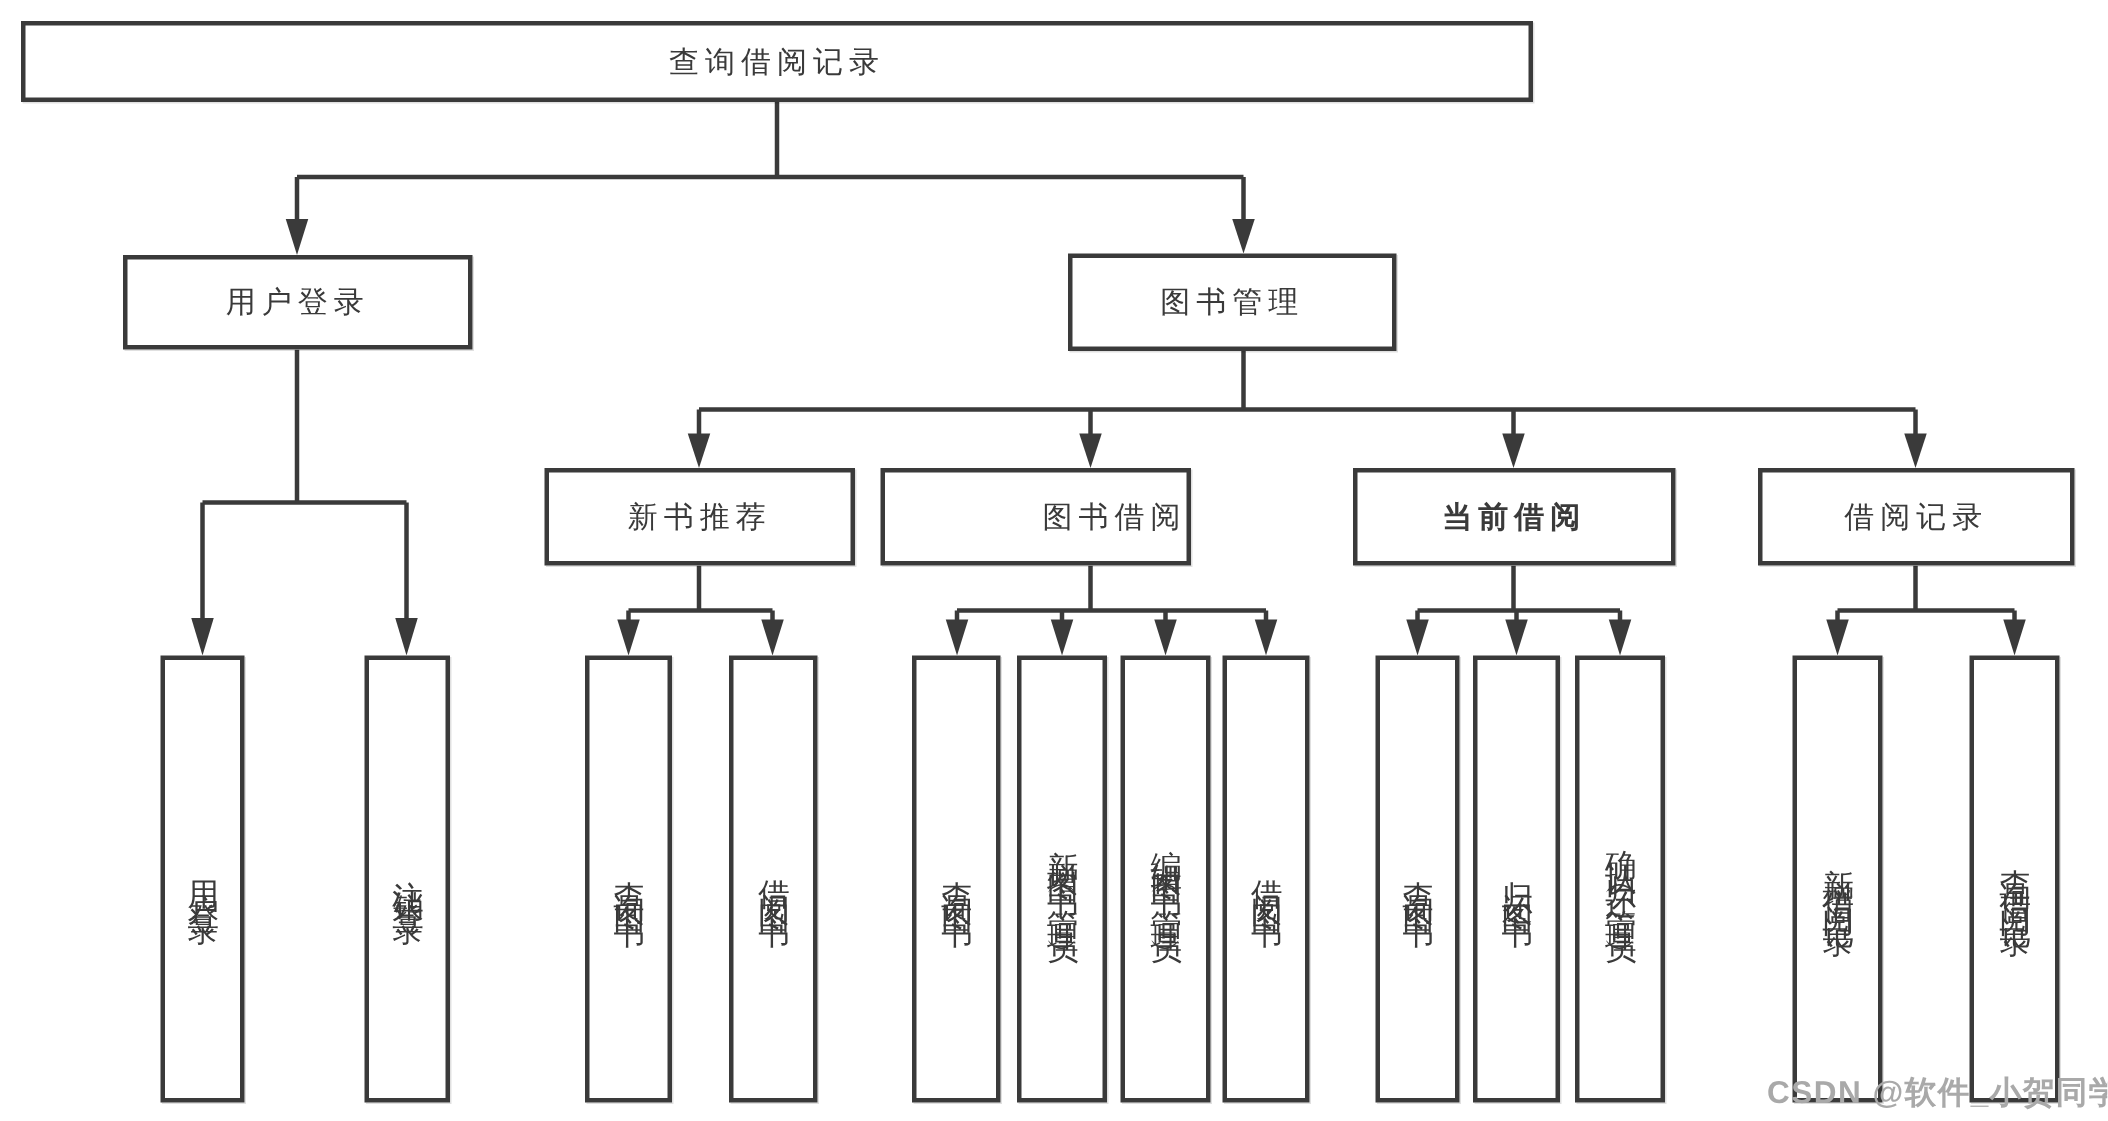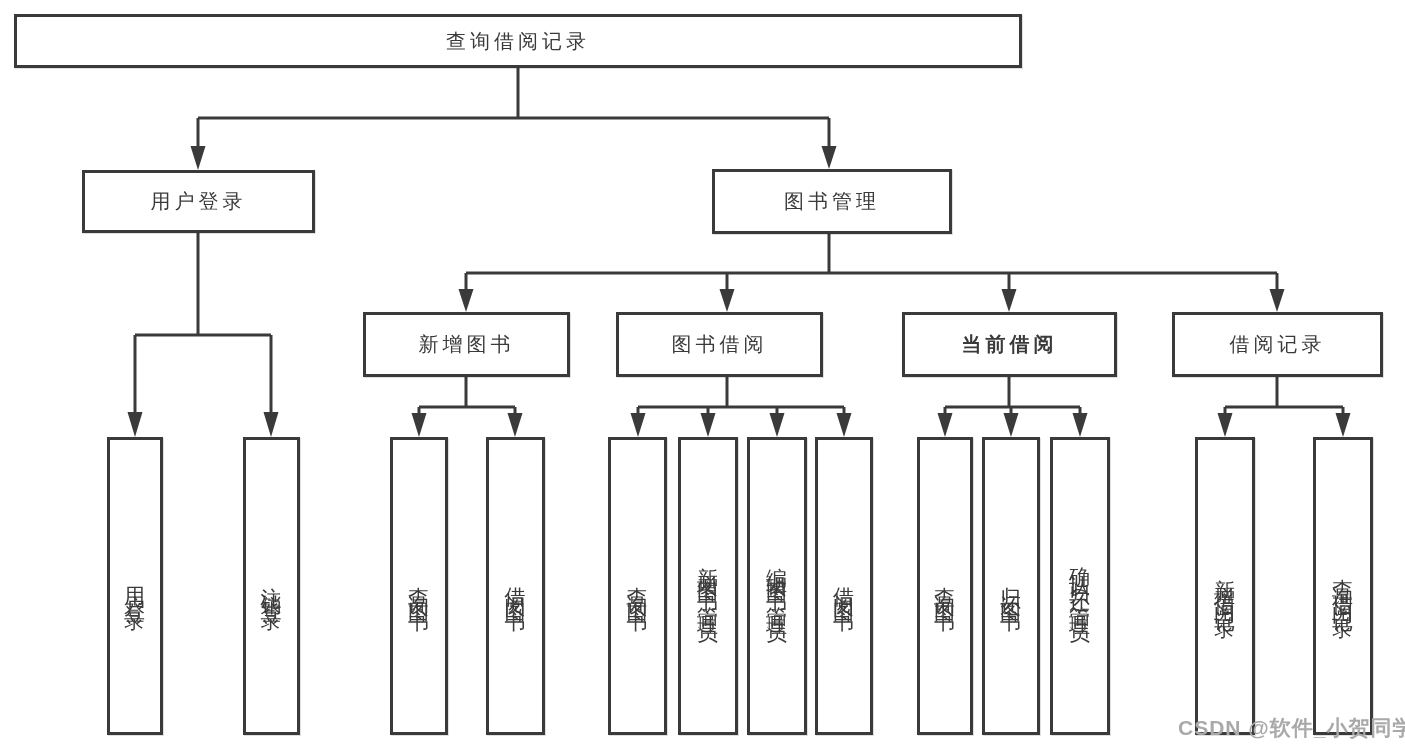--- a/index.html
+++ b/index.html
@@ -136,28 +136,28 @@
       <polygon points="1335.5,413 1350.5,413 1343,437" fill="#3a3a3a"></polygon>
     </svg>
 
   <div class="box" style="left:14px; top:14px; width:1008px; height:54px;">
     <span>查询借阅记录</span>
   </div>
 
   <div class="box" style="left:82px; top:170px; width:233px; height:63px;">
     <span>用户登录</span>
   </div>
-  <div class="box" style="left:712px; top:169px; width:240px; height:65px;">
+  <div class="box" style="left:712px; top:169px; width:219px; height:65px;">
     <span>图书管理</span>
   </div>
 
   <div class="box" style="left:363px; top:312px; width:207px; height:65px;">
-    <span>新增图书</span>
-  </div>
-  <div class="box" style="left:616px; top:312px; width:207px; height:65px;">
+    <span>新书推荐</span>
+  </div>
+  <div class="box" style="left:587px; top:312px; width:207px; height:65px;justify-content:flex-end;">
     <span>图书借阅</span>
   </div>
   <div class="box" style="left:902px; top:312px; width:215px; height:65px;font-weight:bold;">
     <span>当前借阅</span>
   </div>
   <div class="box" style="left:1172px; top:312px; width:211px; height:65px;">
     <span>借阅记录</span>
   </div>
 
   <div class="leaf" style="left:107px; width:56px;">

